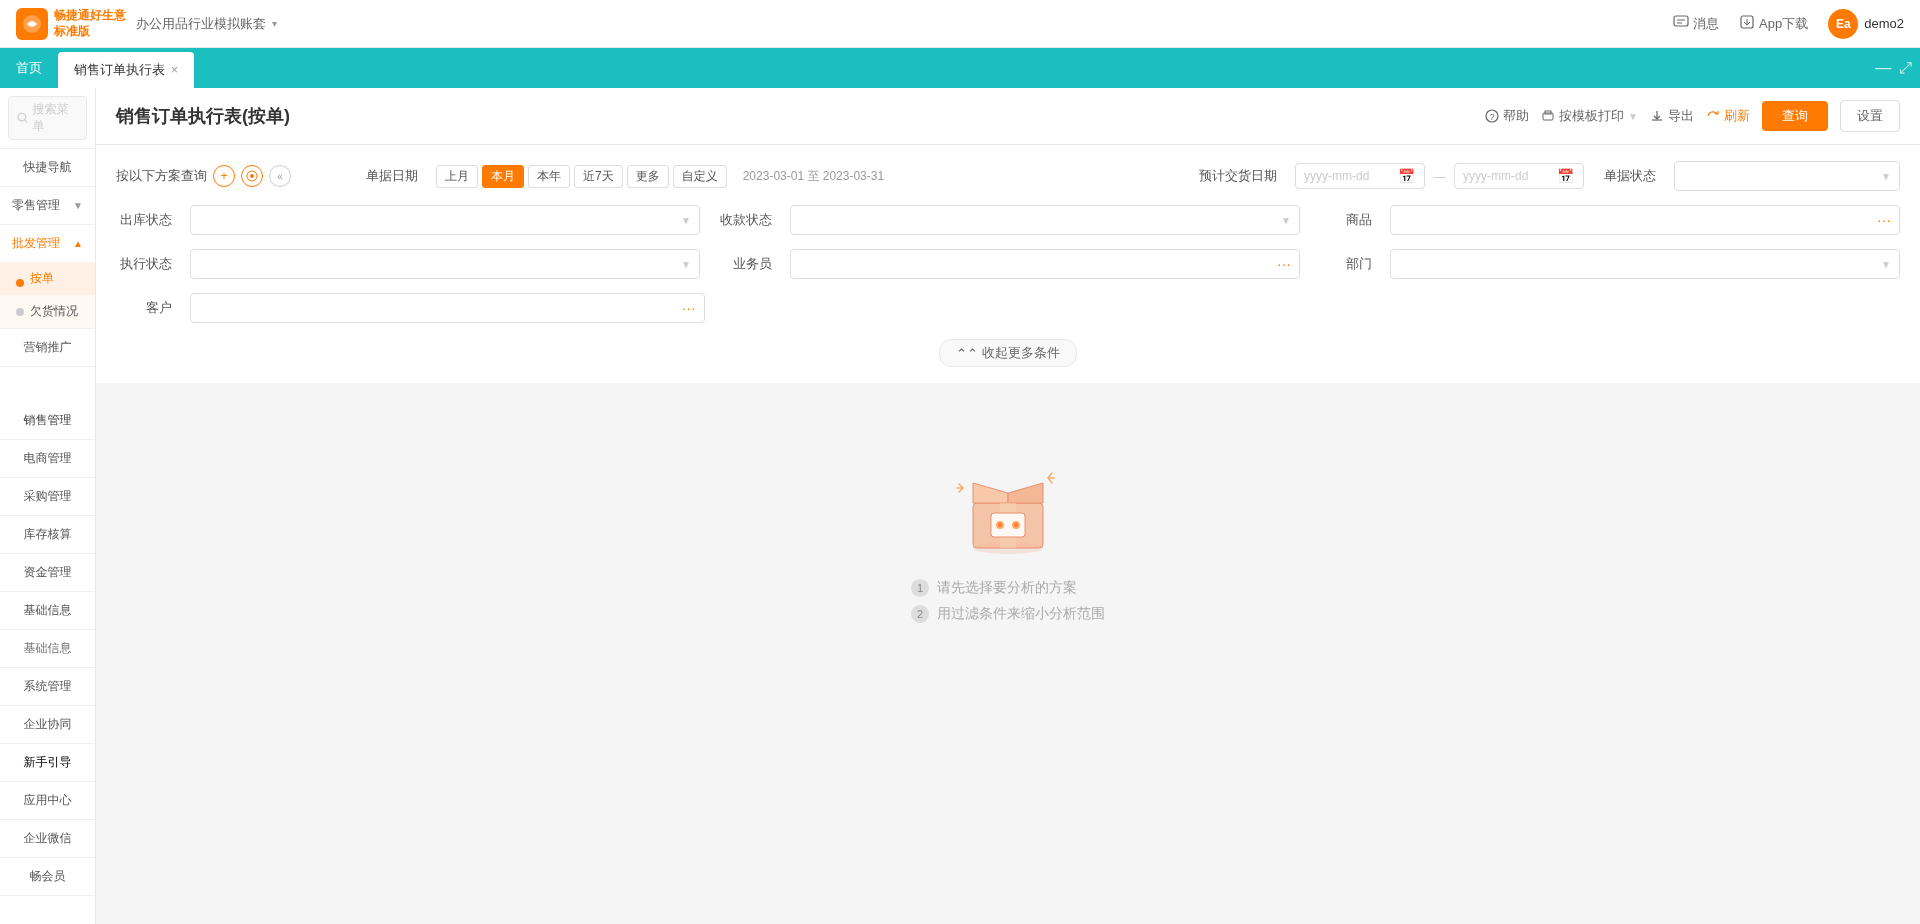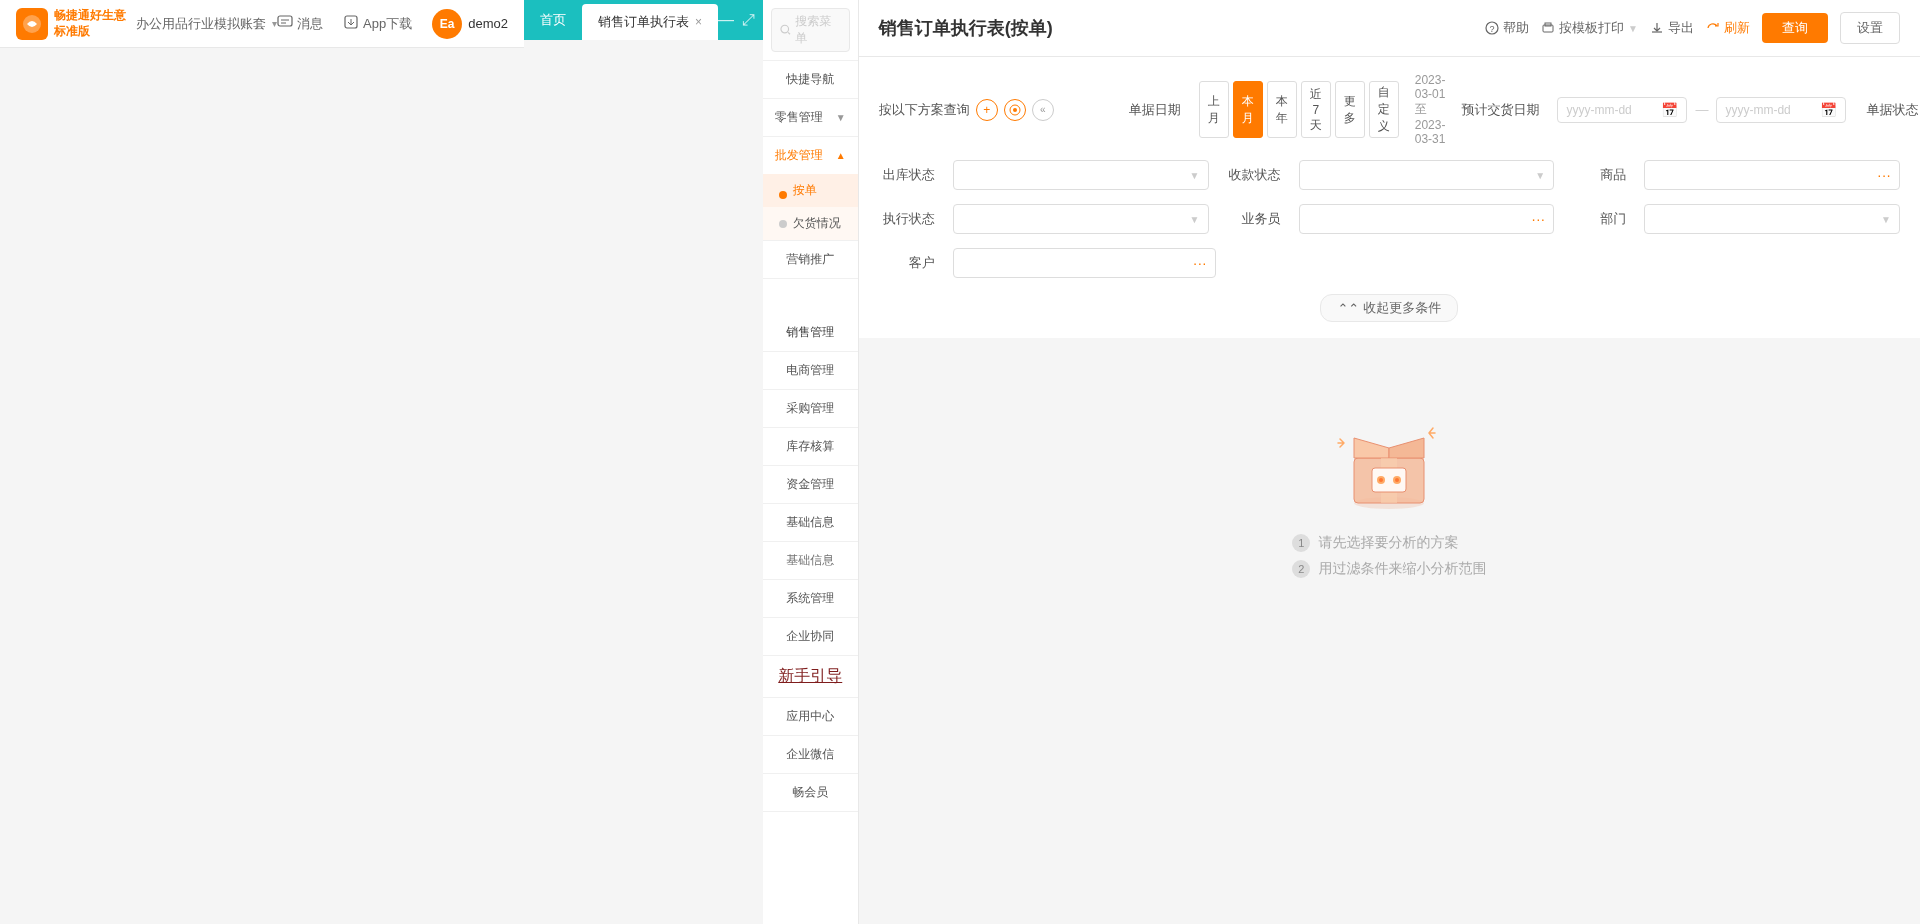--- a/index.html
+++ b/index.html
@@ -1,19 +1,19 @@
 <!DOCTYPE html>
 <html><head>
   <meta charset="utf-8">
   <style>
     * { box-sizing: border-box; margin: 0; padding: 0; }
     body { font-family: 'Microsoft YaHei', Arial, sans-serif; font-size: 13px; background: #f5f5f5; color: #333; overflow: hidden; }
 
     
-    .app-container { display: flex; flex-direction: row; height: 924px; width: 1920px; }
+    .app-container { display: flex; flex-direction: column; height: 924px; width: 1920px; }
 
     
     .top-header { height: 48px; background: #fff; display: flex; align-items: center; justify-content: space-between; padding: 0 16px; border-bottom: 1px solid #e8e8e8; flex-shrink: 0; }
     .top-header-left { display: flex; align-items: center; gap: 10px; }
     .logo-area { display: flex; align-items: center; gap: 6px; }
     .logo-icon { width: 32px; height: 32px; background: #ff7a00; border-radius: 6px; display: flex; align-items: center; justify-content: center; color: white; font-size: 16px; font-weight: bold; }
     .logo-text { font-size: 12px; color: #ff7a00; line-height: 1.3; font-weight: bold; }
     .breadcrumb-area { display: flex; align-items: center; gap: 6px; color: #666; font-size: 13px; }
     .breadcrumb-dropdown { color: #999; cursor: pointer; font-size: 10px; }
     .top-header-right { display: flex; align-items: center; gap: 20px; }
@@ -244,21 +244,21 @@
             <span style="font-size:12px;color:#555;">系统管理</span>
           </div>
       </div>
       <div class="sidebar-section">
         <div class="sidebar-item">
             <span style="font-size:12px;color:#555;">企业协同</span>
           </div>
       </div>
       <div class="sidebar-section">
         <div class="sidebar-item">
-            <span style="font-size:16px;color:#7f1d1d;text-decoration:underline;">新手引导</span>
+            <span style="font-size:12px;color:#000000;">新手引导</span>
           </div>
       </div>
       <div class="sidebar-section">
         <div class="sidebar-item">
             <span style="font-size:12px;color:#555;">应用中心</span>
           </div>
       </div>
       <div class="sidebar-section">
         <div class="sidebar-item">
             <span style="font-size:12px;color:#555;">企业微信</span>

